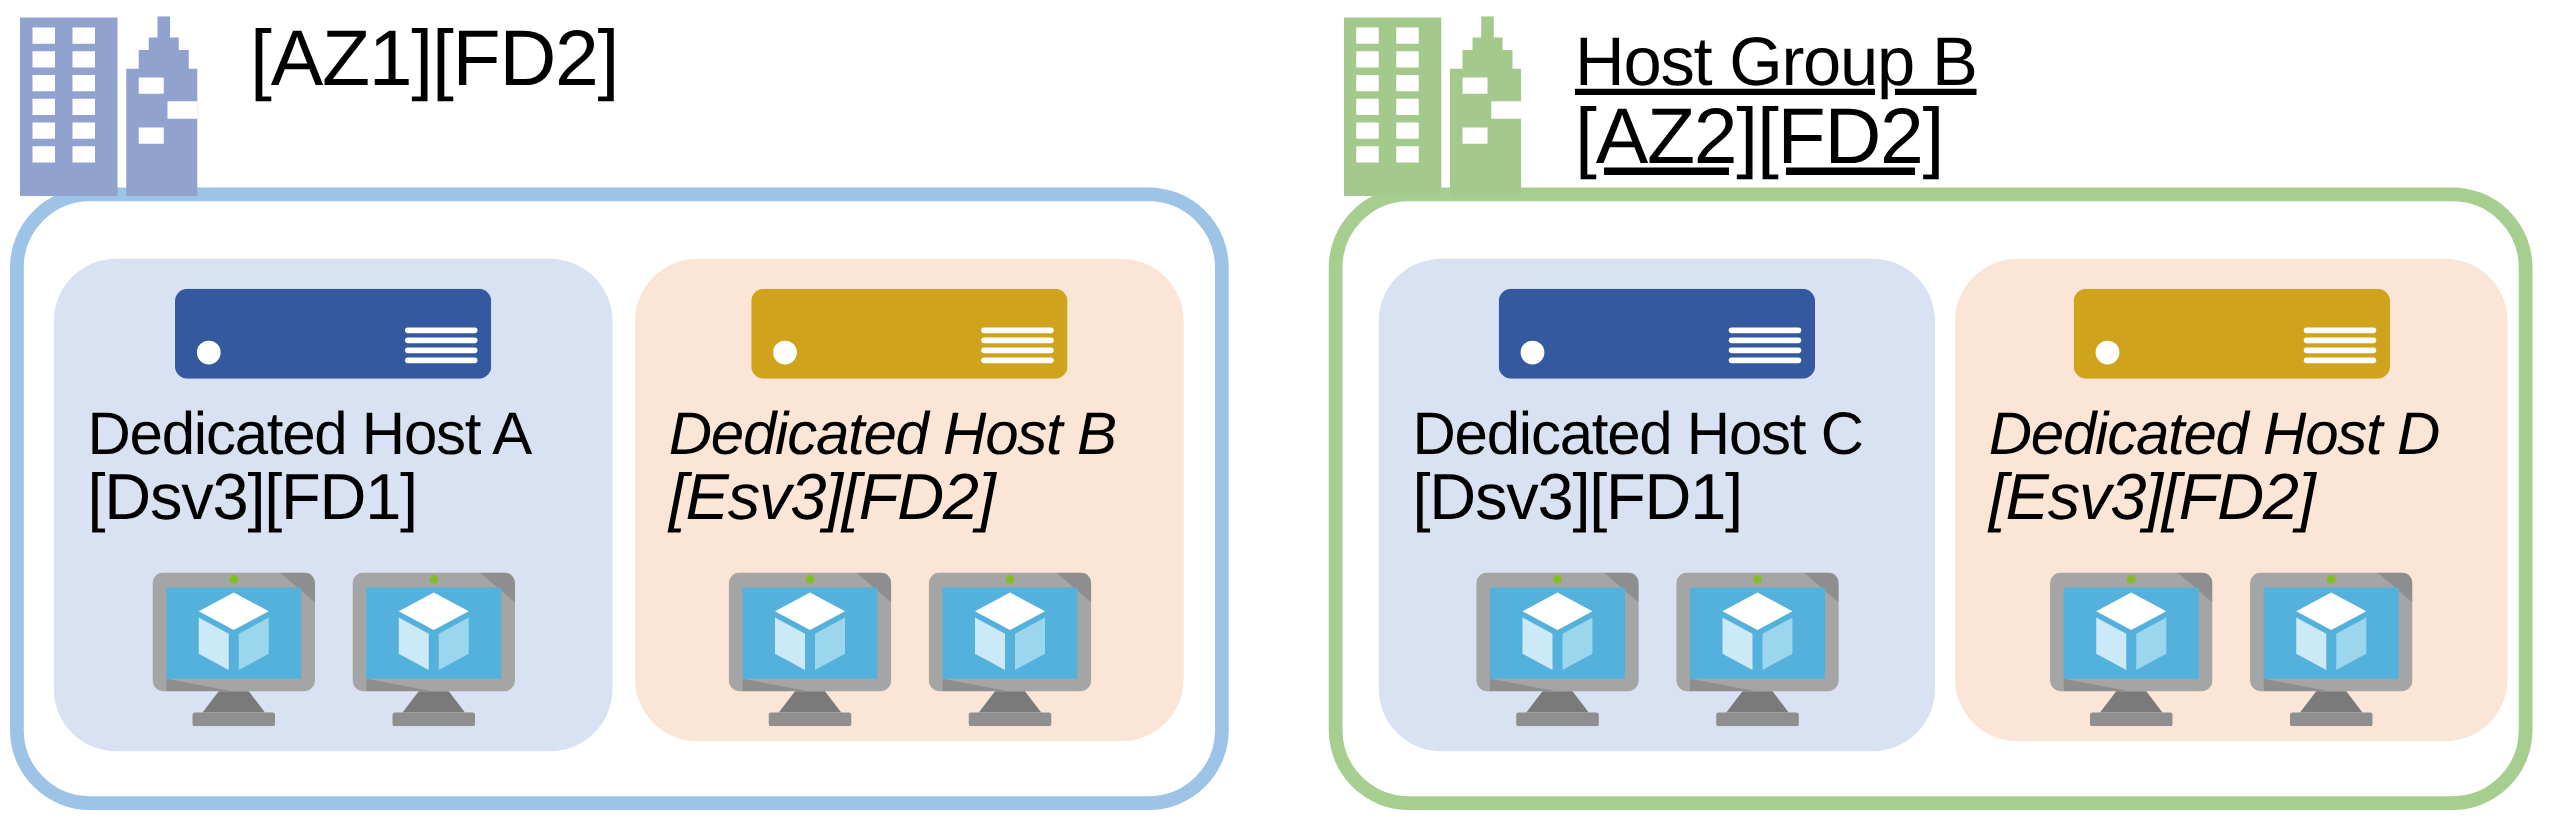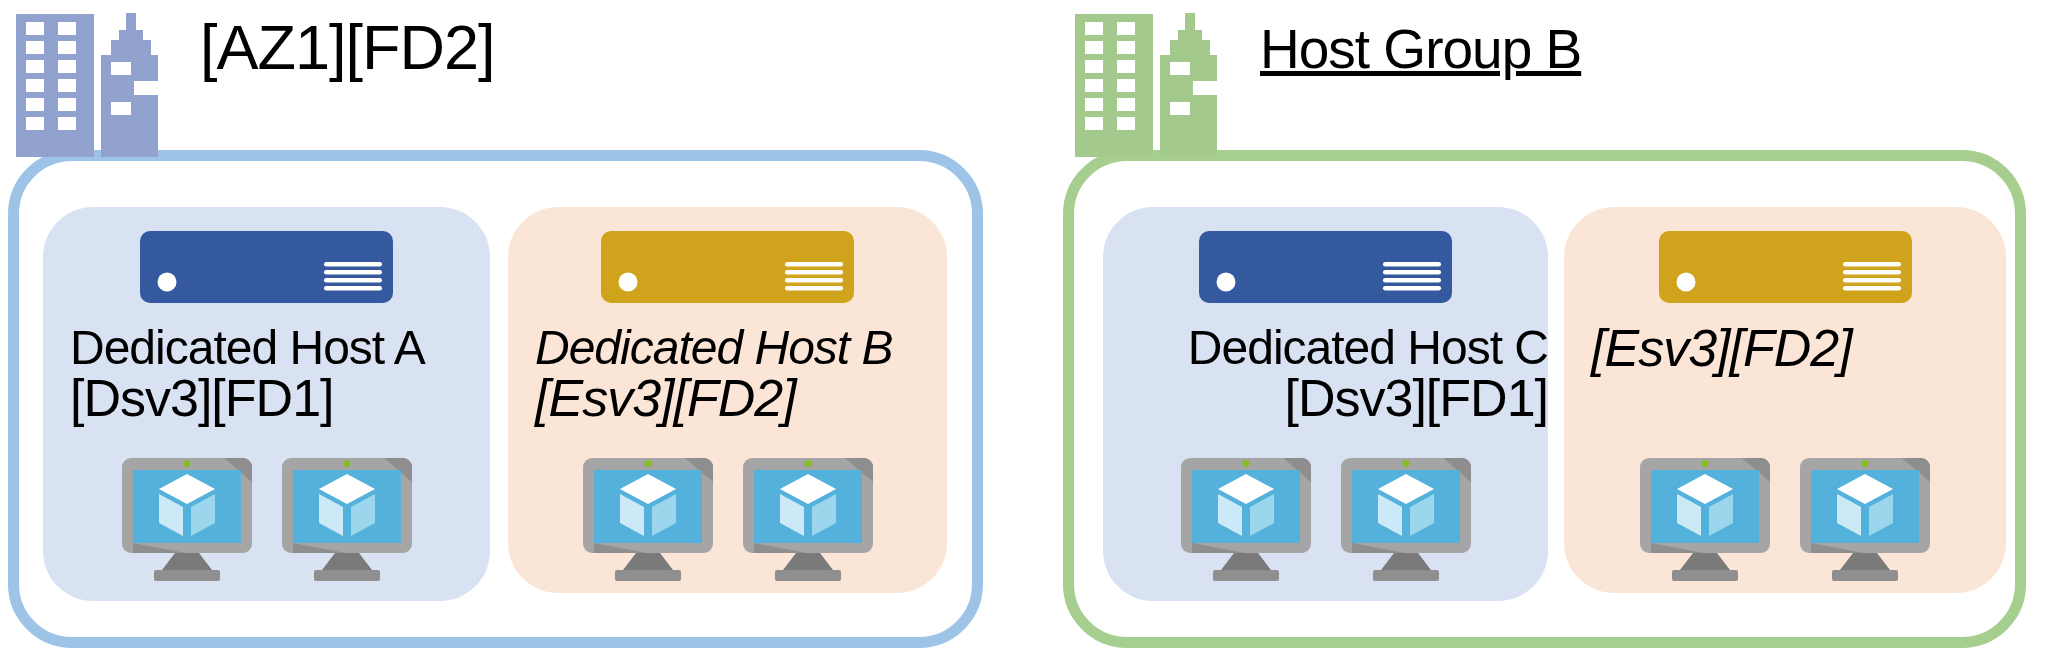--- a/index.html
+++ b/index.html
@@ -22,21 +22,21 @@
   .group-header--a{left:200px;}
   .group-header--b{left:1260px;text-decoration:underline;}
   .group-title{font-size:55px;line-height:62px;letter-spacing:-1px;}
   .group-subtitle{font-size:63px;line-height:58px;letter-spacing:-1px;}
   
   .host{position:absolute;top:207px;border-radius:50px;}
   .host--blue{background:var(--host_blue_bg);}
   .host--peach{background:var(--host_peach_bg);font-style:italic;}
   #host-a{left:43px;width:447px;height:394px;}
   #host-b{left:508px;width:439px;height:386px;}
-  #host-c{left:1103px;width:445px;height:394px;text-align:right;}
+  #host-c{left:1103px;width:445px;height:394px;}
   #host-d{left:1564px;width:442px;height:386px;}
   .server{display:block;margin:24px auto 0;width:253px;height:72px;}
   .host--blue .server{color:var(--server_blue);}
   .host--peach .server{color:var(--server_gold);}
   .host-text{margin:20px 0 0 27px;white-space:nowrap;}
   .host-title{font-size:48px;line-height:50px;letter-spacing:-1px;}
   .host-subtitle{font-size:52px;line-height:50px;letter-spacing:-1px;}
   .vm-row{position:absolute;top:251px;left:0;right:0;
           display:flex;justify-content:center;gap:30px;}
   .vm{width:130px;height:123px;}
@@ -152,20 +152,21 @@
         </svg>
     </div>
   </div>
 
   <div class="group group--b"></div>
   <svg class="buildings buildings--b">
       <use href="#sym-buildings"></use>
     </svg>
   <div class="group-header group-header--b">
     <div class="group-title">Host Group B</div>
+    <div class="group-subtitle">[AZ2][FD2]</div>
   </div>
 
   <div class="host host--blue" id="host-c">
     <svg class="server">
         <use href="#sym-server"></use>
       </svg>
     <div class="host-text">
       <div class="host-title">Dedicated Host C</div>
       <div class="host-subtitle">[Dsv3][FD1]</div>
     </div>
@@ -177,20 +178,21 @@
           <use href="#sym-vm"></use>
         </svg>
     </div>
   </div>
 
   <div class="host host--peach" id="host-d">
     <svg class="server">
         <use href="#sym-server"></use>
       </svg>
     <div class="host-text">
+      <div class="host-title">Dedicated Host D</div>
       <div class="host-subtitle">[Esv3][FD2]</div>
     </div>
     <div class="vm-row">
       <svg class="vm">
           <use href="#sym-vm"></use>
         </svg>
       <svg class="vm">
           <use href="#sym-vm"></use>
         </svg>
     </div>

